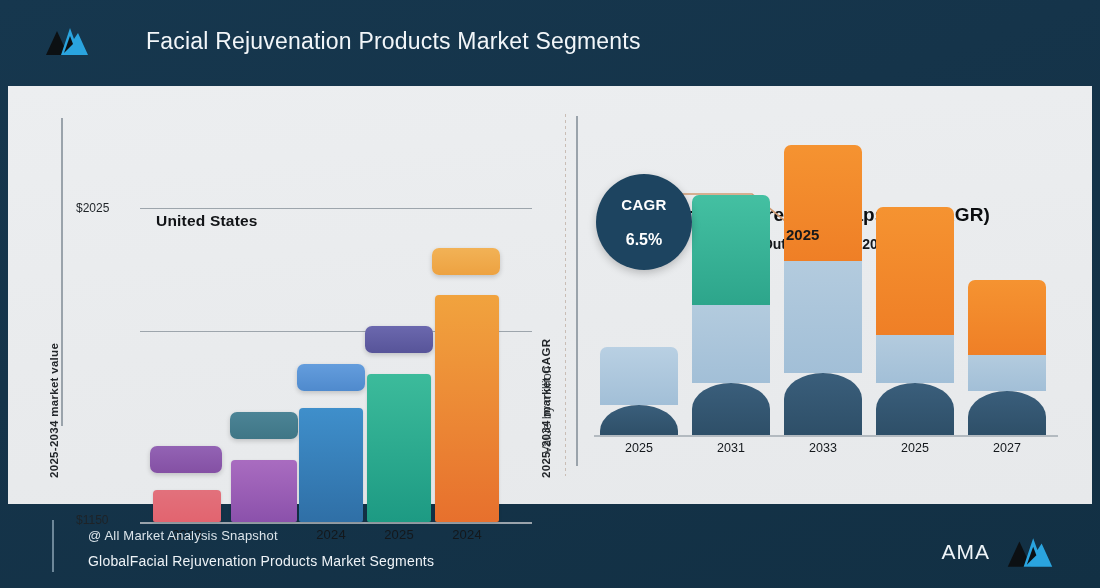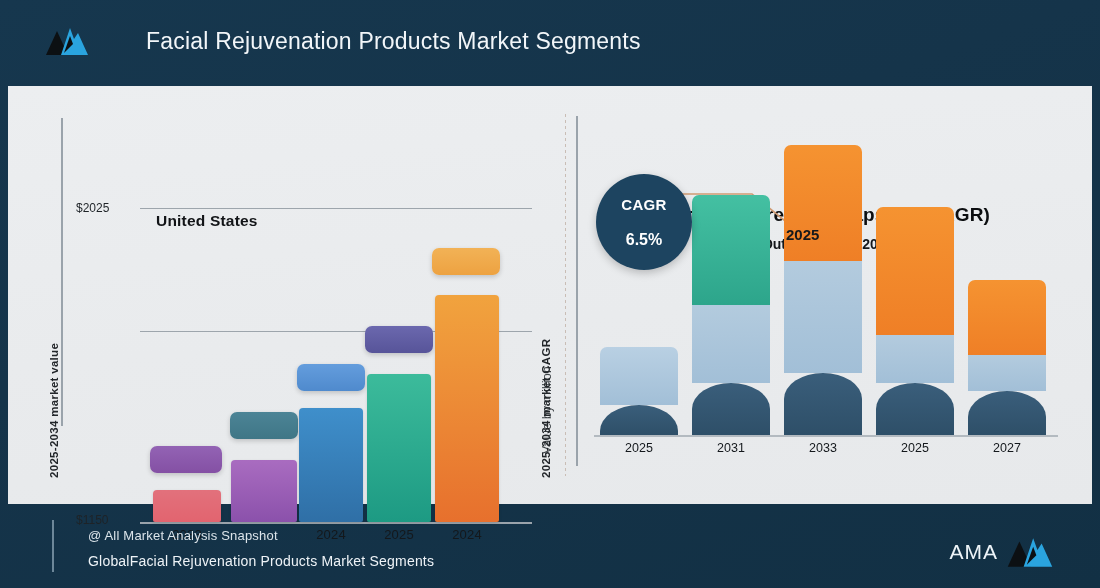--- a/index.html
+++ b/index.html
@@ -171,21 +171,21 @@
   .footer-l1 {
     position:absolute; left:88px; top:24px;
     color:#dbe4ea; font-size:13px; letter-spacing:.2px;
   }
   .footer-l2 {
     position:absolute; left:88px; top:49px;
     color:#eef3f7; font-size:14px; letter-spacing:.2px;
   }
   .footer-brand {
     position:absolute; right:42px; top:30px;
-    display:flex; align-items:center; gap:4px;
+    display:flex; align-items:center; gap:12px;
   }
   .footer-brand-text {
     color:#eef4f8; font-size:21px; letter-spacing:1px;
   }
 </style>
 </head>
 <body>
 
 <div class="poster">
 

